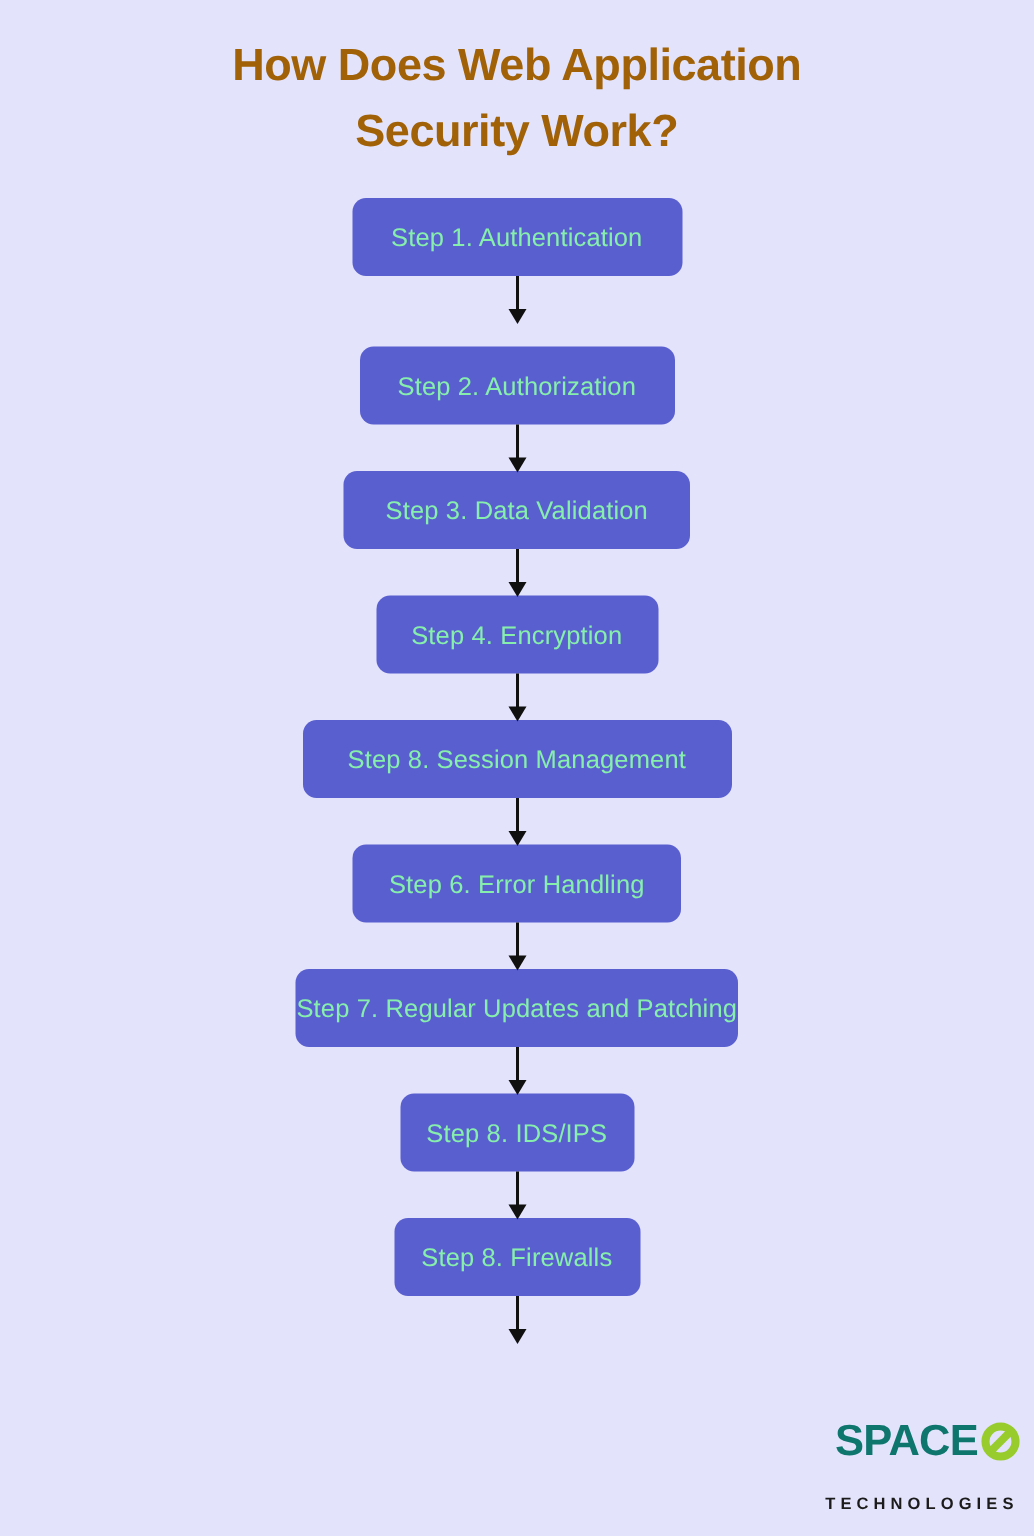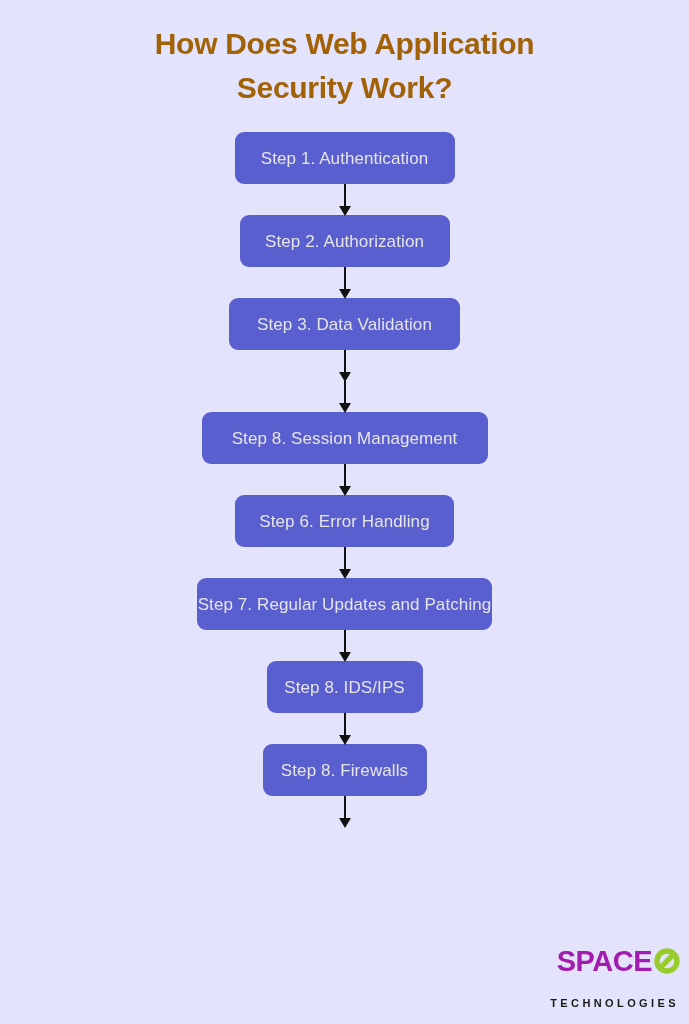--- a/index.html
+++ b/index.html
@@ -46,21 +46,21 @@
     top: 132px;
     left: 0;
     width: 689px;
     display: flex;
     flex-direction: column;
     align-items: center;
   }
 
   .step-box {
     background: #5a5fd0;
-    color: #e5e5e5;
+    color: #86efac;
     border-radius: 9px;
     height: 52px;
     display: flex;
     align-items: center;
     justify-content: center;
     padding: 0 22px;
     box-sizing: border-box;
     font-size: 17px;
     line-height: 1;
     letter-spacing: 0.1px;
@@ -108,21 +108,21 @@
     align-items: center;
     justify-content: flex-end;
     gap: 1px;
   }
   .logo-word {
     font-family: "Liberation Sans", sans-serif;
     font-weight: bold;
     font-size: 29px;
     line-height: 30px;
     letter-spacing: -0.5px;
-    color: #a21caf;
+    color: #0f766e;
   }
   .logo-mark {
     width: 28px;
     height: 28px;
     position: relative;
     display: inline-block;
   }
   .logo-mark svg { display: block; }
   .logo-sub {
     font-family: "Liberation Sans", sans-serif;
@@ -144,30 +144,31 @@
     <span class="title-line">How Does Web Application</span>
     <span class="title-line">Security Work?</span>
   </div>
 
   <div class="flow" id="flow">
       <div class="step-box" style="width: 220px;">Step 1. Authentication</div>
       <div class="connector">
         <div class="shaft"></div>
         <div class="head"></div>
       </div>
-      <div class="step-box" style="width: 210px;">Step 2. Authorization</div>
+      <div class="step-box" style="width: 210px; margin-top: 16px;">Step 2. Authorization</div>
       <div class="connector">
         <div class="shaft"></div>
         <div class="head"></div>
       </div>
       <div class="step-box" style="width: 231px;">Step 3. Data Validation</div>
       <div class="connector">
         <div class="shaft"></div>
         <div class="head"></div>
       </div>
+      <div class="step-box" style="width: 188px;">Step 4. Encryption</div>
       <div class="connector">
         <div class="shaft"></div>
         <div class="head"></div>
       </div>
       <div class="step-box" style="width: 286px;">Step 8. Session Management</div>
       <div class="connector">
         <div class="shaft"></div>
         <div class="head"></div>
       </div>
       <div class="step-box" style="width: 219px;">Step 6. Error Handling</div>

